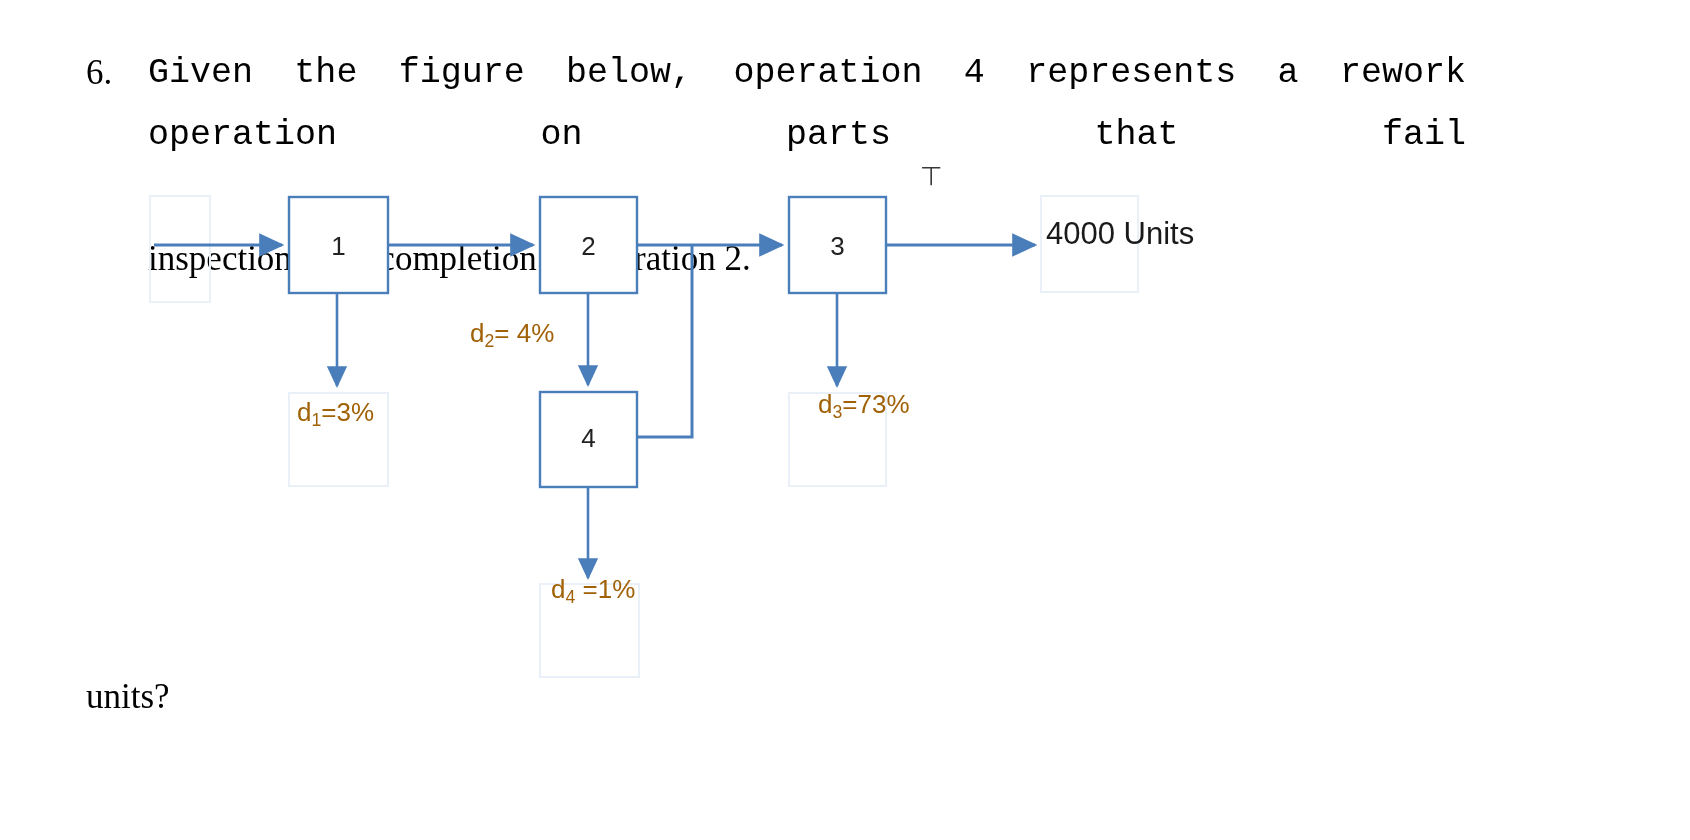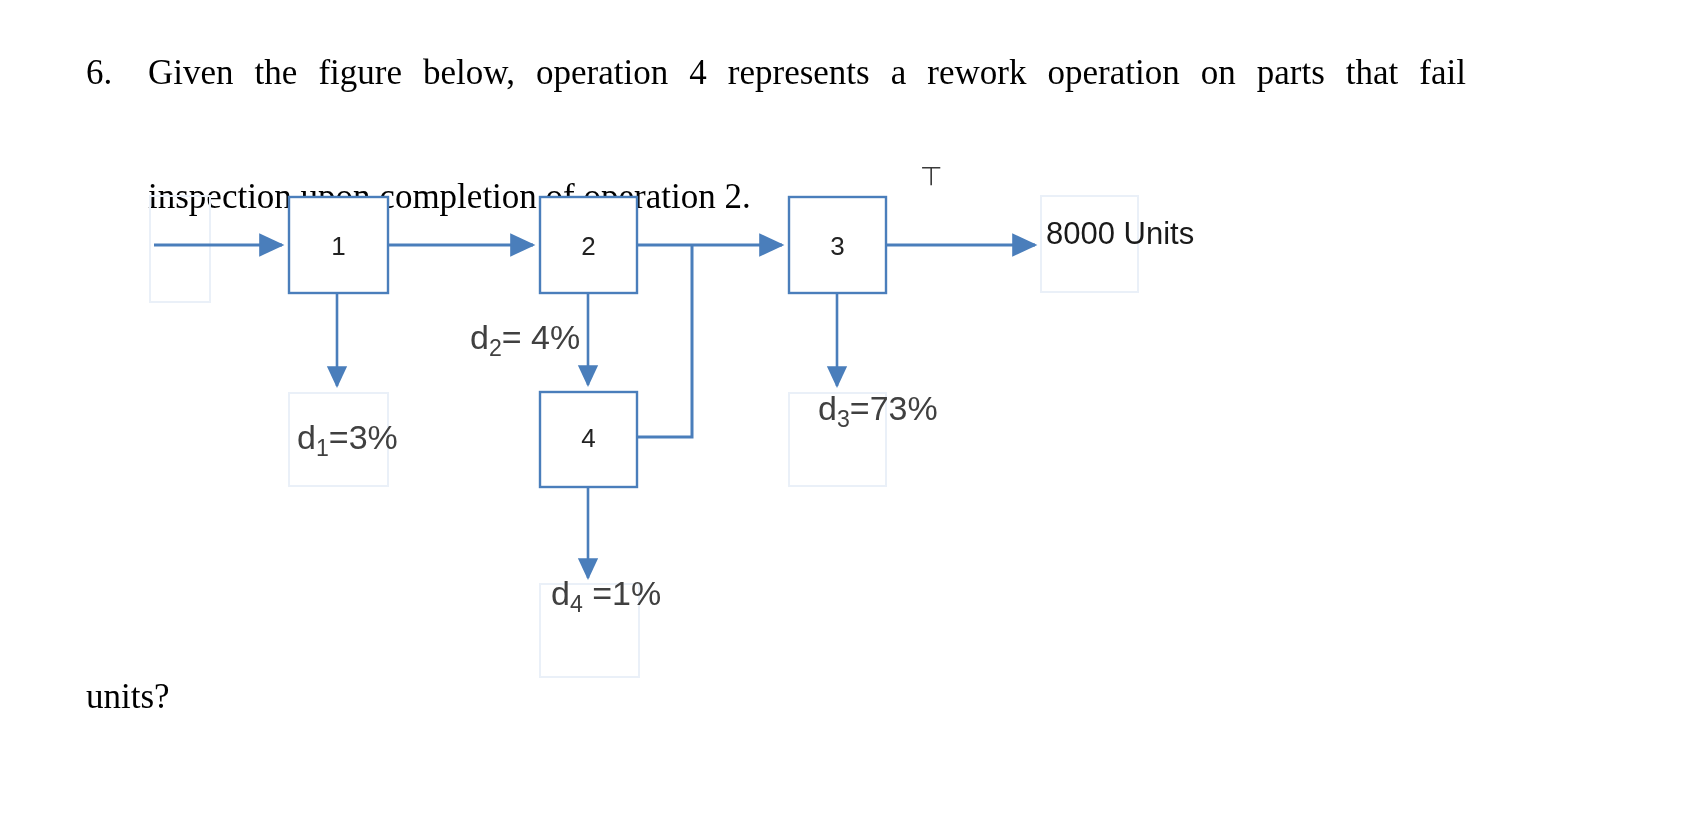--- a/index.html
+++ b/index.html
@@ -38,20 +38,21 @@
   .qtext {
     font-family: "Liberation Serif", "DejaVu Serif", serif;
     font-size: 35px;
     line-height: 62px;
     text-align: justify;
     text-justify: inter-word;
   }
   .qtext > span { display: block; }
   .qtext .justified {
     text-align: justify;
+    font-family: Liberation Mono, monospace;
   }
   .qtext .justified::after {
     content: "";
     display: inline-block;
     width: 100%;
   }
 
   #question-top { left: 86px; top: 42px; width: 1380px; }
   #question-top .qtext { width: 1318px; }
 
@@ -73,22 +74,22 @@
     position: absolute;
     font-family: "Liberation Sans", "DejaVu Sans", sans-serif;
     font-size: 26px;
     color: #222222;
     text-align: center;
     white-space: nowrap;
   }
   .defect-label {
     position: absolute;
     font-family: "Liberation Sans", "DejaVu Sans", sans-serif;
-    font-size: 34px;
-    color: #404040;
+    font-size: 26px;
+    color: #a16207;
     white-space: nowrap;
   }
   .defect-label sub {
     font-size: 0.68em;
     vertical-align: baseline;
     position: relative;
     top: 0.3em;
   }
   .output-label {
     position: absolute;
@@ -156,37 +157,37 @@
       </g>
 
       <polyline points="637,437 692,437 692,245" stroke="#4a7ebb" stroke-width="3" fill="none"></polyline>
     </svg>
 
     <div class="op-label" style="left:289px; top:231px; width:99px;">1</div>
     <div class="op-label" style="left:540px; top:231px; width:97px;">2</div>
     <div class="op-label" style="left:789px; top:231px; width:97px;">3</div>
     <div class="op-label" style="left:540px; top:423px; width:97px;">4</div>
 
-    <div class="defect-label" style="left:297px; top:418px;">
+    <div class="defect-label" style="left:297px; top:397px;">
       <span>d</span><sub>1</sub><span>=3%</span>
     </div>
 
     <div class="defect-label" style="left:470px; top:318px;">
       <span>d</span><sub>2</sub><span>= 4%</span>
     </div>
 
     <div class="defect-label" style="left:818px; top:389px;">
       <span>d</span><sub>3</sub><span>=73%</span>
     </div>
 
     <div class="defect-label" style="left:551px; top:574px;">
       <span>d</span><sub>4</sub><span> =1%</span>
     </div>
 
-    <div class="output-label" style="left:1046px; top:216px;">8000 Units</div>
+    <div class="output-label" style="left:1046px; top:216px;">4000 Units</div>
 
     <div class="caret-artifact" style="left:920px; top:163px;">⊤</div>
   </div>
 
   <div class="qblock" id="question-bottom">
     <div class="qtext">
       <span>units?</span>
     </div>
   </div>
 

